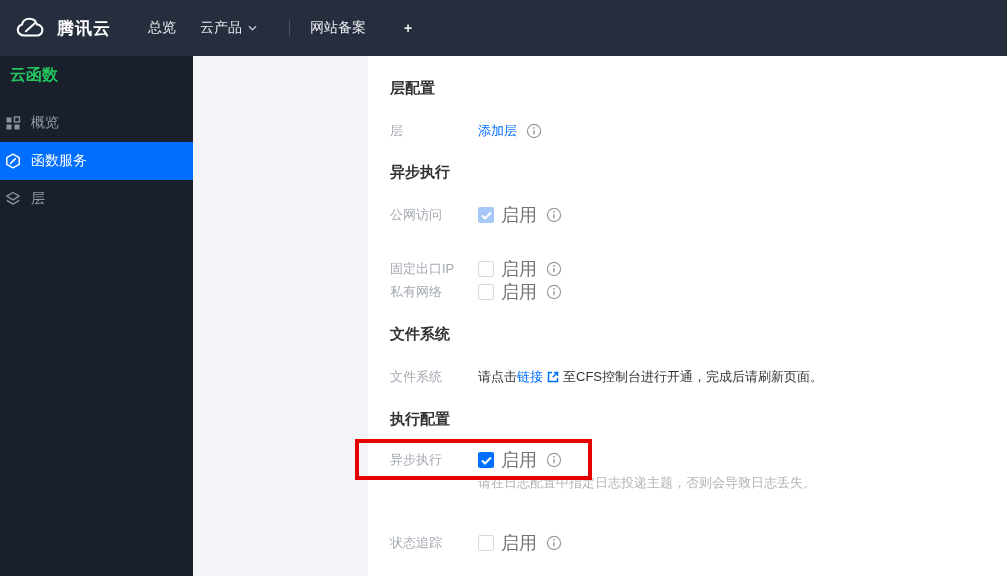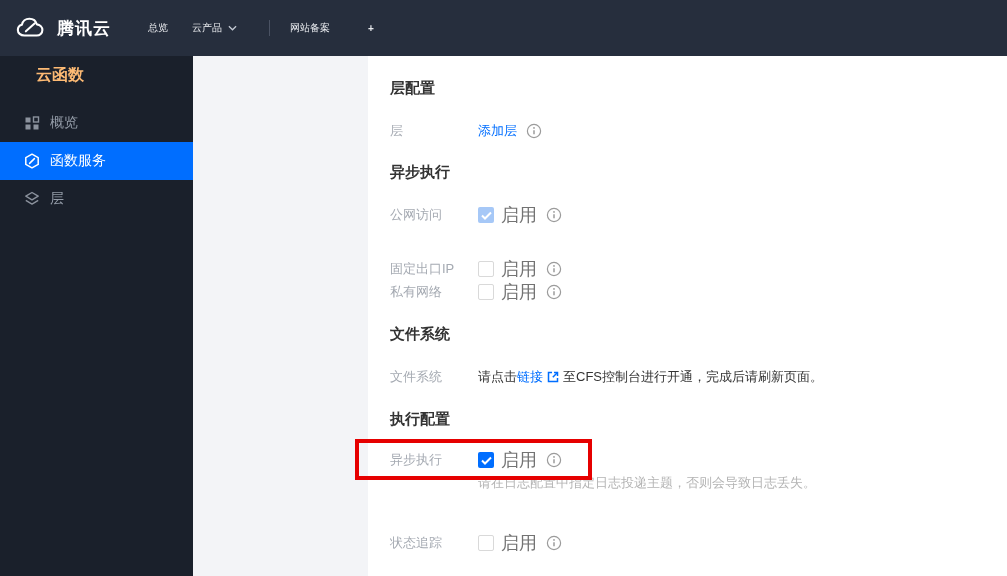--- a/index.html
+++ b/index.html
@@ -6,32 +6,32 @@
   html,body { width:1007px; height:576px; overflow:hidden;
     font-family:"Liberation Sans","DejaVu Sans",sans-serif; background:#fff; }
 
   
   .topbar { position:absolute; left:0; top:0; width:1007px; height:56px;
     background:#262e3d; display:flex; align-items:center; z-index:5; }
   .brand { display:flex; align-items:center; margin-left:15px; cursor:pointer; }
   .brand-logo { width:34px; height:25px; }
   .brand-name { color:#fff; font-size:17px; font-weight:bold; margin-left:8px; letter-spacing:1px; }
   .topnav { display:flex; align-items:center; margin-left:37px; }
-  .topnav a { color:#e9ebef; font-size:10px; text-decoration:none; cursor:pointer; }
+  .topnav a { color:#e9ebef; font-size:14px; text-decoration:none; cursor:pointer; }
   .nav-item { margin-right:24px; display:flex; align-items:center; }
   .caret { width:9px; height:6px; margin-left:6px; }
   .nav-divider { width:1px; height:16px; background:#4a5263; margin:0 20px 0 8px; }
   .nav-plus { font-size:17px; font-weight:bold; margin-left:14px; }
 
   
   .sidebar { position:absolute; left:0; top:43px; width:193px; height:533px;
     background:#1a202b; }
-  .sidebar-title { color:#fdba74; font-size:16px; font-weight:bold; padding:22px 0 0 36px; }
+  .sidebar-title { color:#22c55e; font-size:16px; font-weight:bold; padding:22px 0 0 10px; }
   .menu { margin-top:18px; }
-  .menu-item { height:38px; display:flex; align-items:center; padding-left:24px;
+  .menu-item { height:38px; display:flex; align-items:center; padding-left:5px;
     color:#949ca8; font-size:14px; cursor:pointer; }
   .menu-item .micon { width:16px; height:16px; margin-right:10px; display:inline-flex; }
   .menu-item.selected { background:#006eff; color:#fff; }
 
   
   .gutter { position:absolute; left:193px; top:43px; width:175px; height:533px; background:#f3f4f7; }
   .content { position:absolute; left:368px; top:43px; width:639px; height:533px; background:#fff; }
 
   .sec { position:absolute; left:22px; font-size:15px; font-weight:bold; color:#333; }
   .row { position:absolute; left:22px; height:20px; display:flex; align-items:center; }

